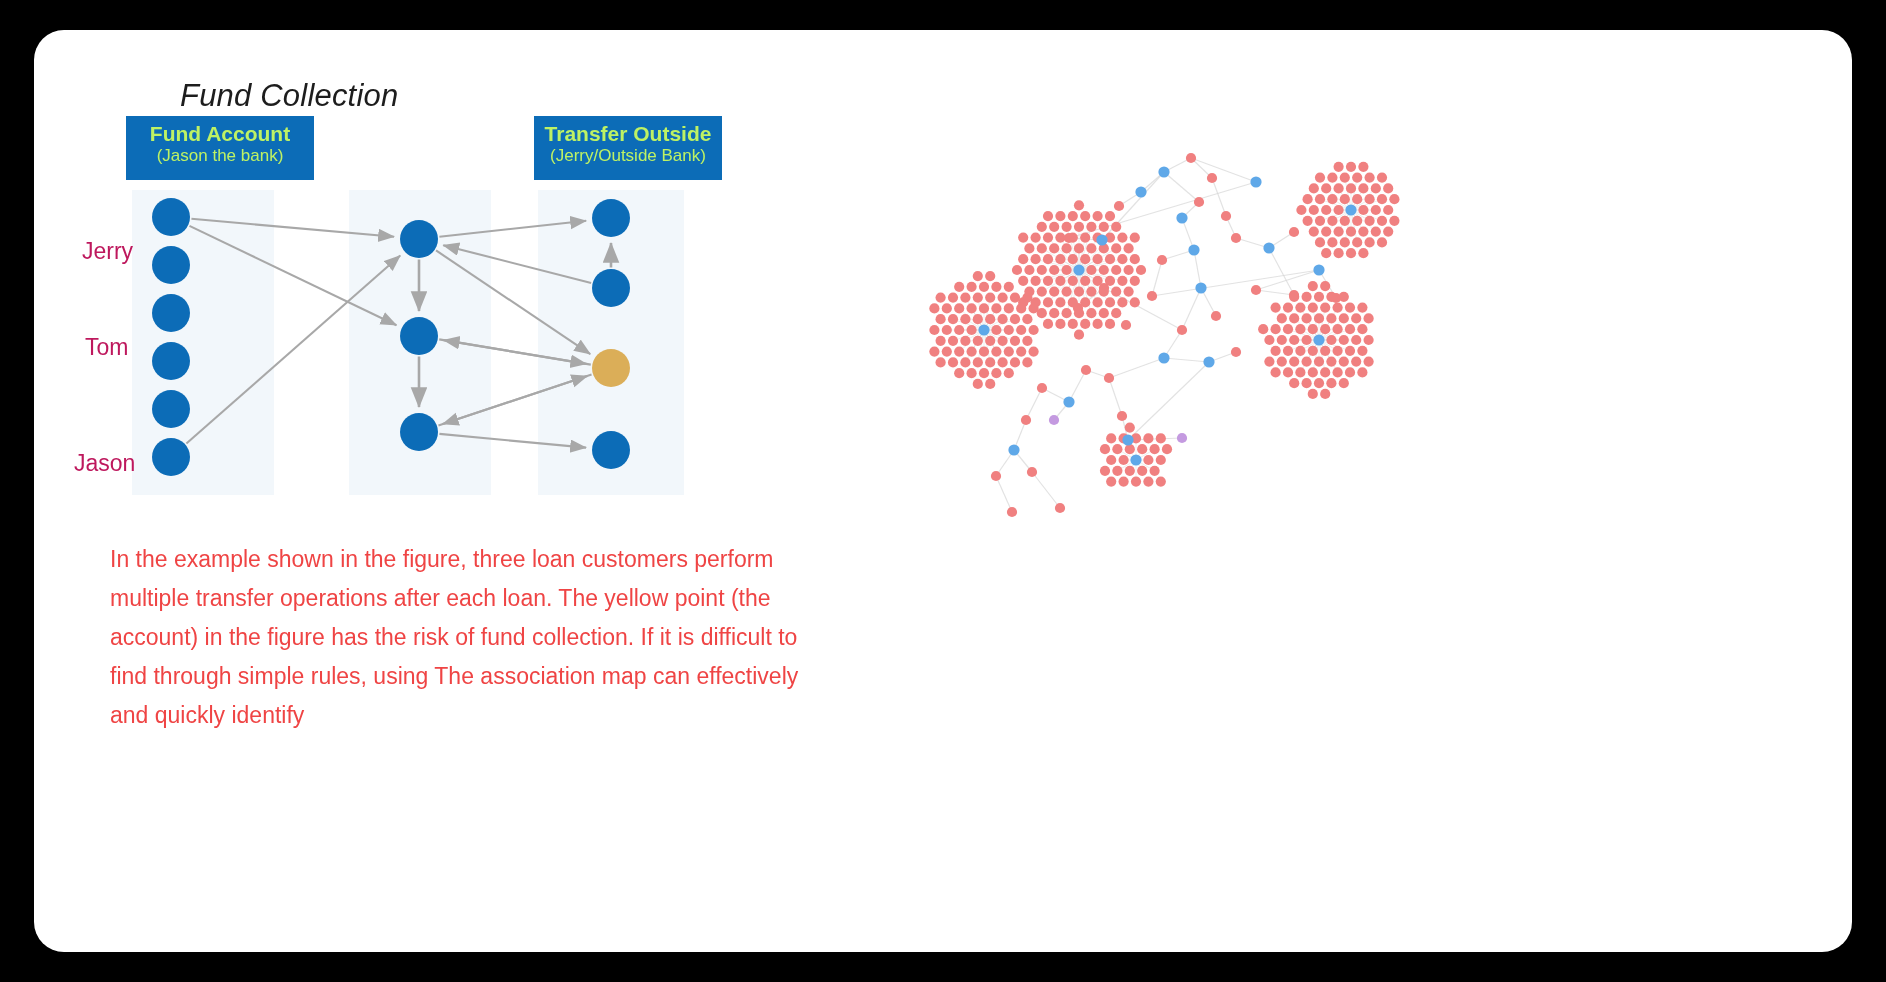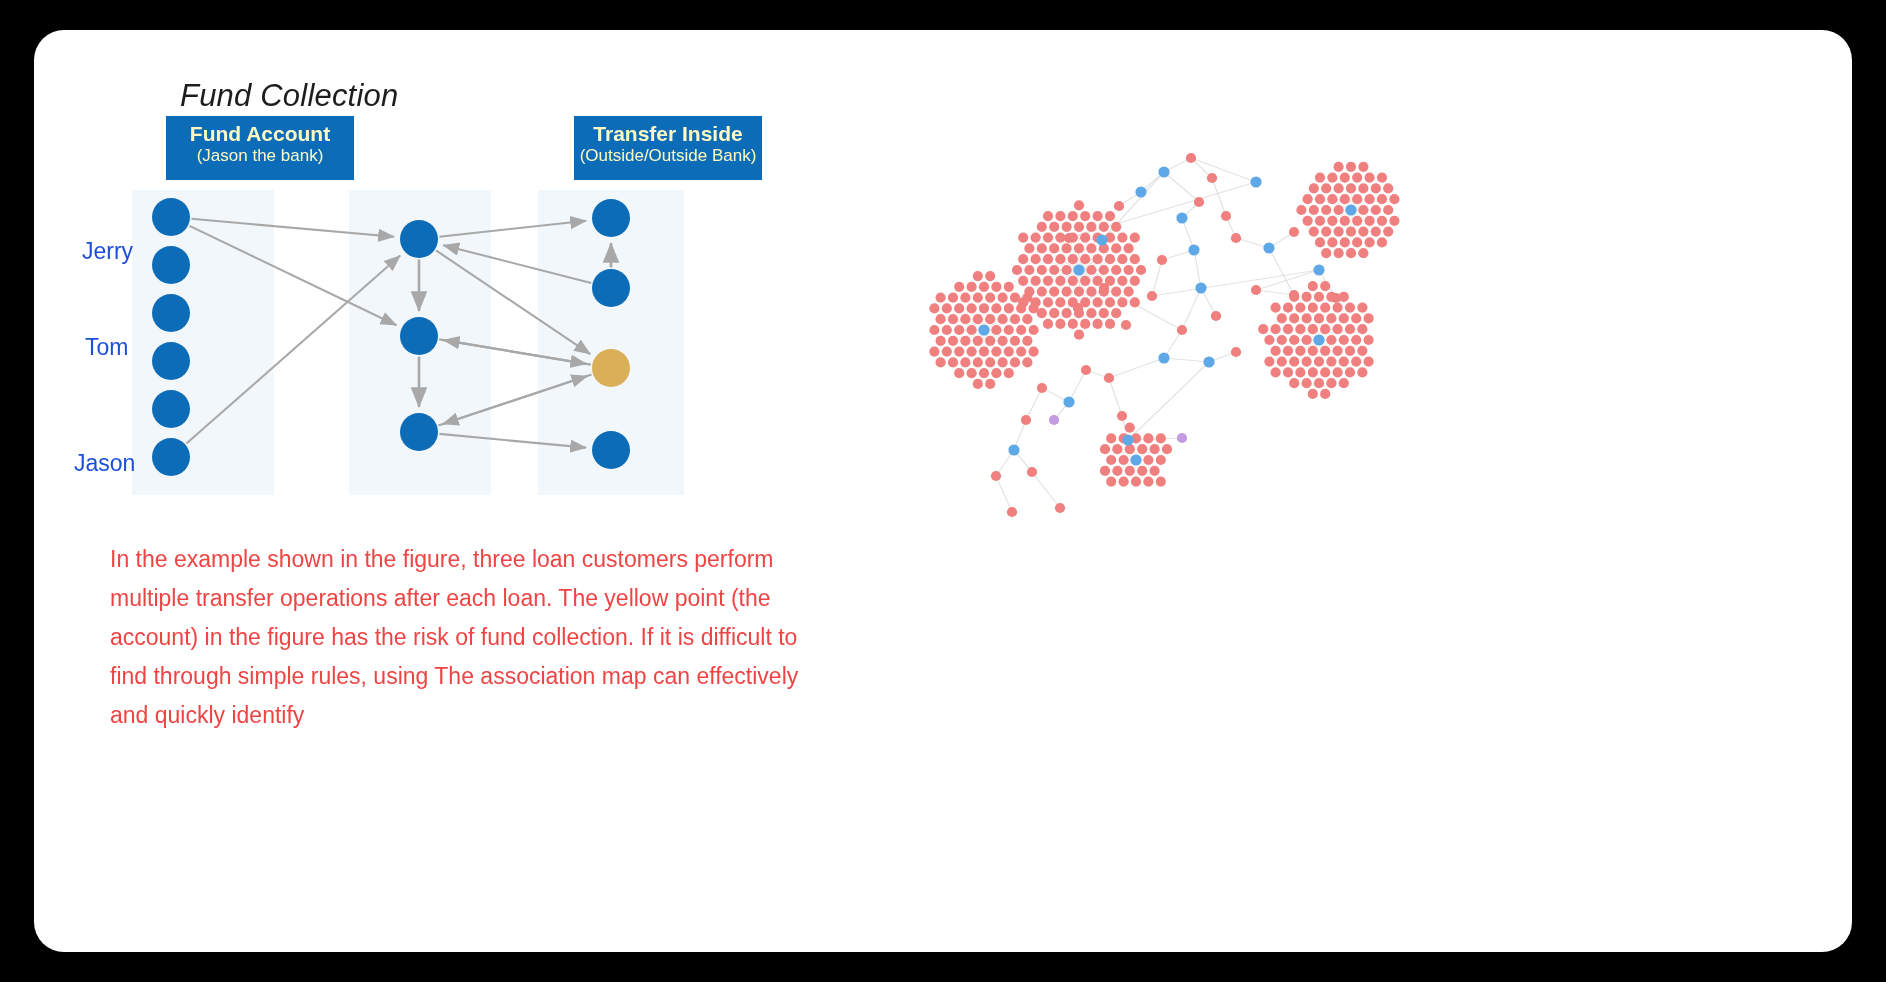--- a/index.html
+++ b/index.html
@@ -39,25 +39,24 @@
     color: #1d1d1d;
     letter-spacing: 0.2px;
     white-space: nowrap;
     font-style: italic;
   }
 
   
   .col-header {
     position: absolute;
     background: #0c6cb7;
-    color: #fef9c3;
+    color: #bef264;
     text-align: center;
     padding-top: 6px;
     line-height: 1.12;
-    margin-left: 40px;
   }
   .col-header .ch-title {
     display: block;
     font-size: 21px;
     font-weight: bold;
   }
   .col-header .ch-sub {
     display: block;
     font-size: 17px;
     font-weight: normal;
@@ -76,21 +75,21 @@
     background: #f2f7fb;
   }
   #band-0 { left: 98px; }
   #band-1 { left: 315px; }
   #band-2 { left: 504px; width: 146px; }
 
   
   .row-label {
     position: absolute;
     font-size: 23px;
-    color: #1d4ed8;
+    color: #be185d;
     white-space: nowrap;
     text-align: right;
   }
   #lbl-0 { left: 48px; top: 208px; }
   #lbl-1 { left: 51px; top: 304px; }
   #lbl-2 { left: 40px; top: 420px; }
 
   
   .node {
     position: absolute;
@@ -133,22 +132,22 @@
 
     <div id="left-panel">
 
       <div id="slide-title">Fund Collection</div>
 
       <div class="col-header" id="hdr-0">
         <span class="ch-title">Fund Account</span>
         <span class="ch-sub">(Jason the bank)</span>
       </div>
       <div class="col-header" id="hdr-2">
-        <span class="ch-title">Transfer Inside</span>
-        <span class="ch-sub">(Outside/Outside Bank)</span>
+        <span class="ch-title">Transfer Outside</span>
+        <span class="ch-sub">(Jerry/Outside Bank)</span>
       </div>
 
       <div class="col-band" id="band-0"></div>
       <div class="col-band" id="band-1"></div>
       <div class="col-band" id="band-2"></div>
 
       <div class="row-label" id="lbl-0">Jerry</div>
       <div class="row-label" id="lbl-1">Tom</div>
       <div class="row-label" id="lbl-2">Jason</div>
 

